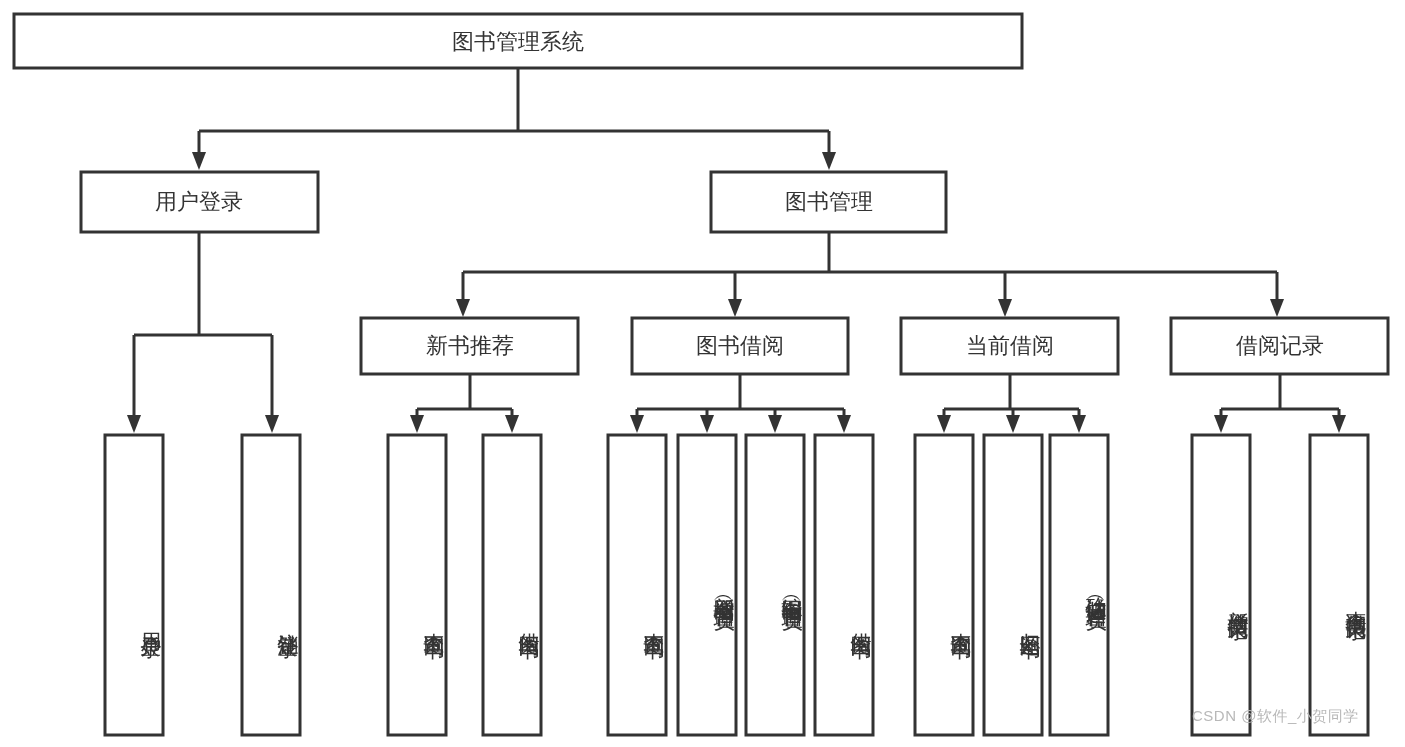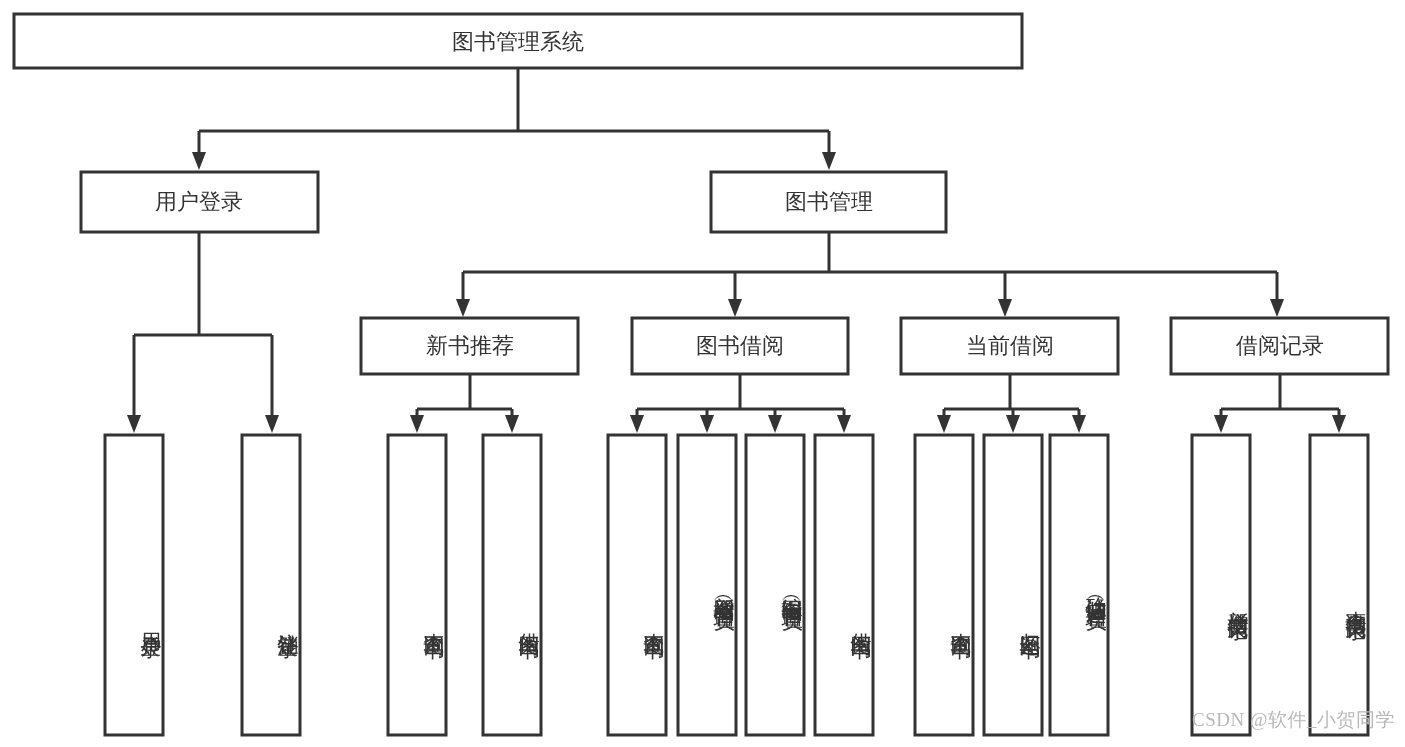--- a/index.html
+++ b/index.html
@@ -62,22 +62,22 @@
     letter-spacing: 2px;
     text-align: center;
     display: flex;
     align-items: flex-start;
     justify-content: center;
     white-space: nowrap;
     pointer-events: none;
   }
   .watermark {
     position: absolute;
-    font-family: Liberation Serif, serif;
-    font-size: 19px;
+    font-family: Liberation Sans, sans-serif;
+    font-size: 15px;
     color: #b8b8b8;
     white-space: nowrap;
     letter-spacing: 0.5px;
   }
 </style>
 </head>
 <body>
 
 <div id="diagram-root">
 

